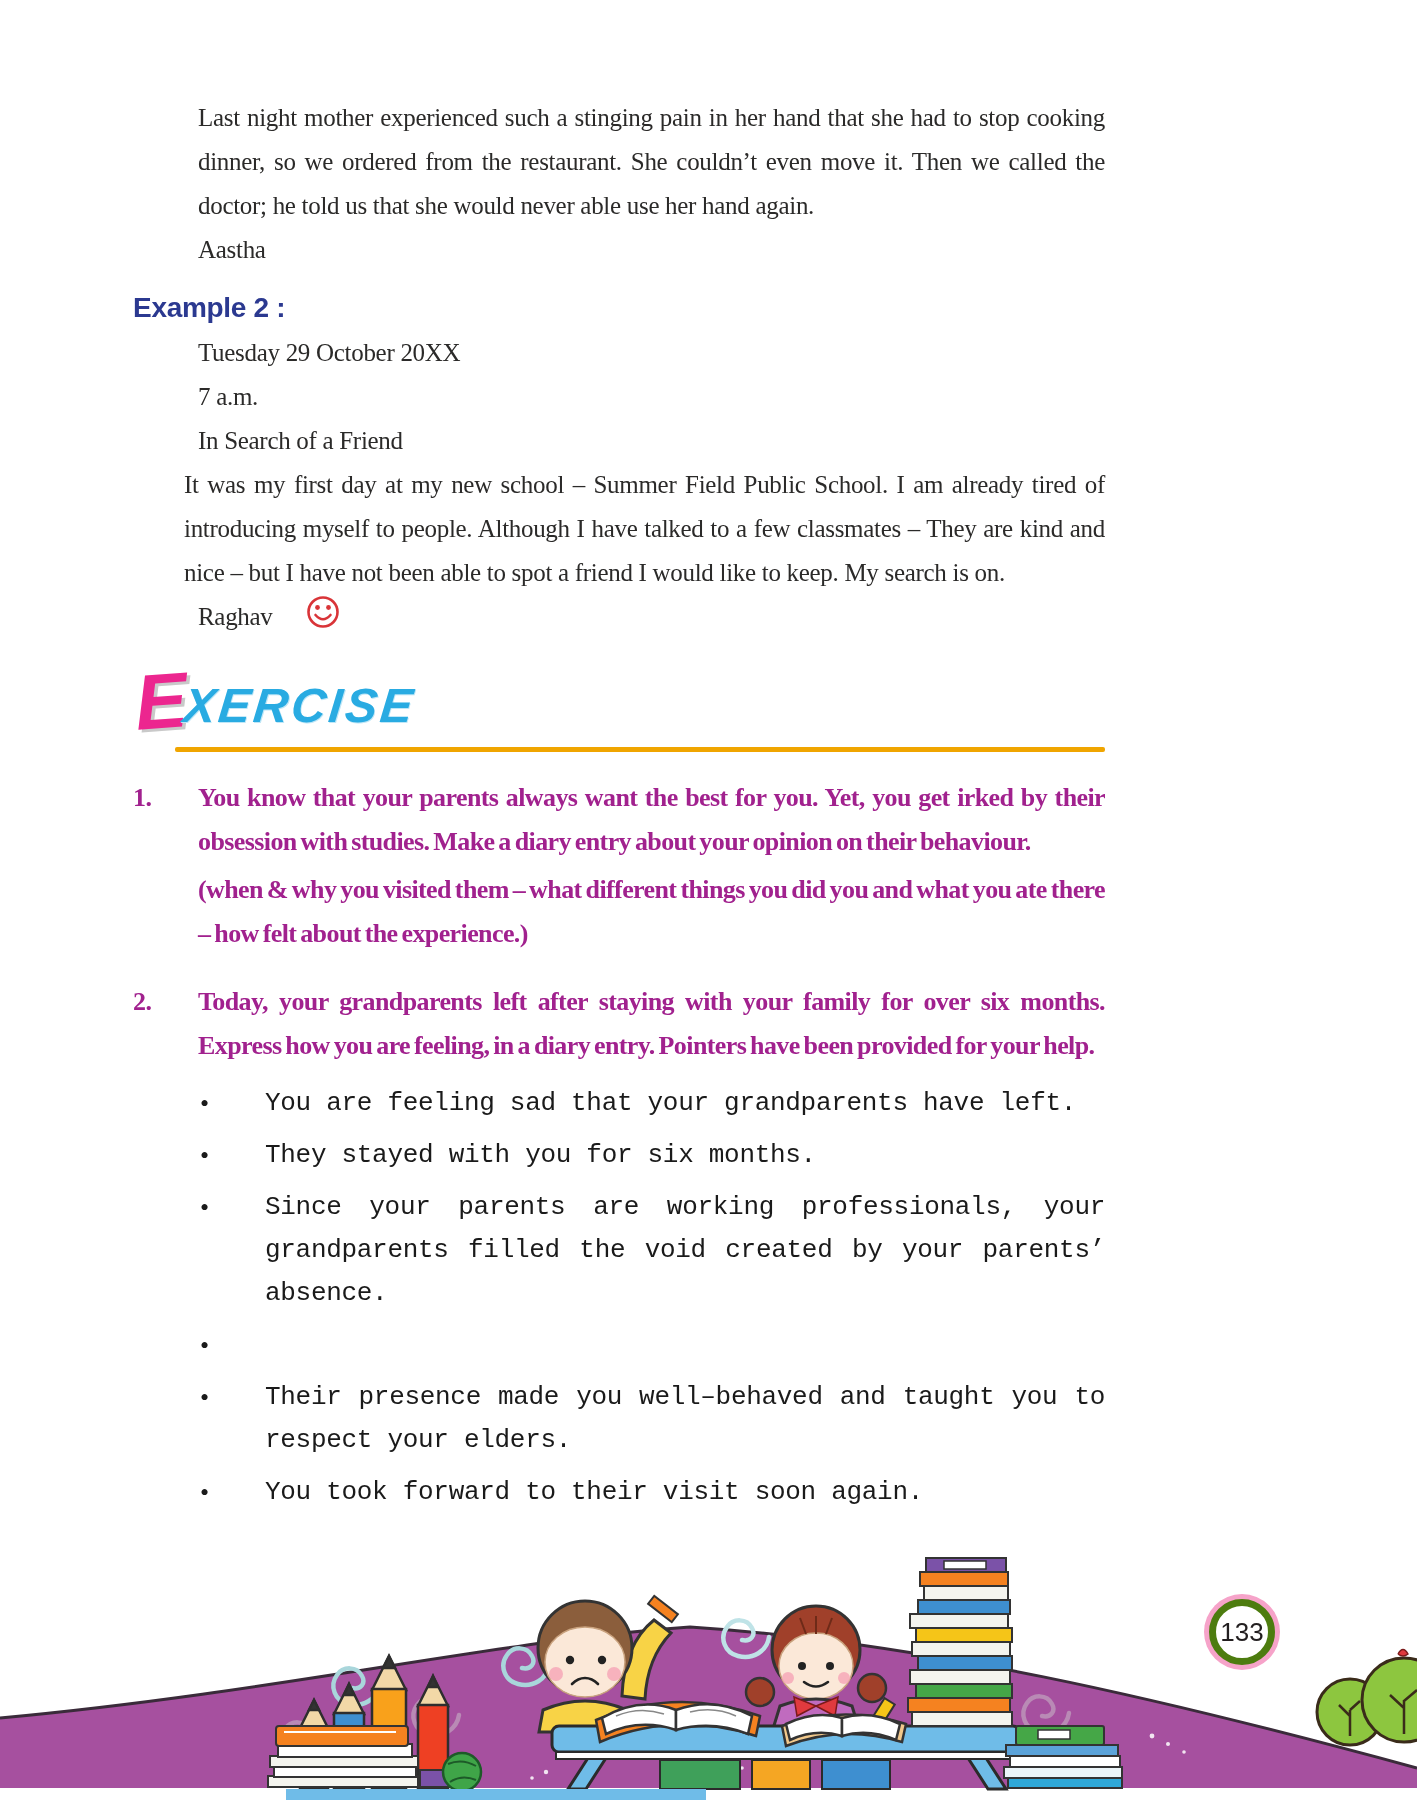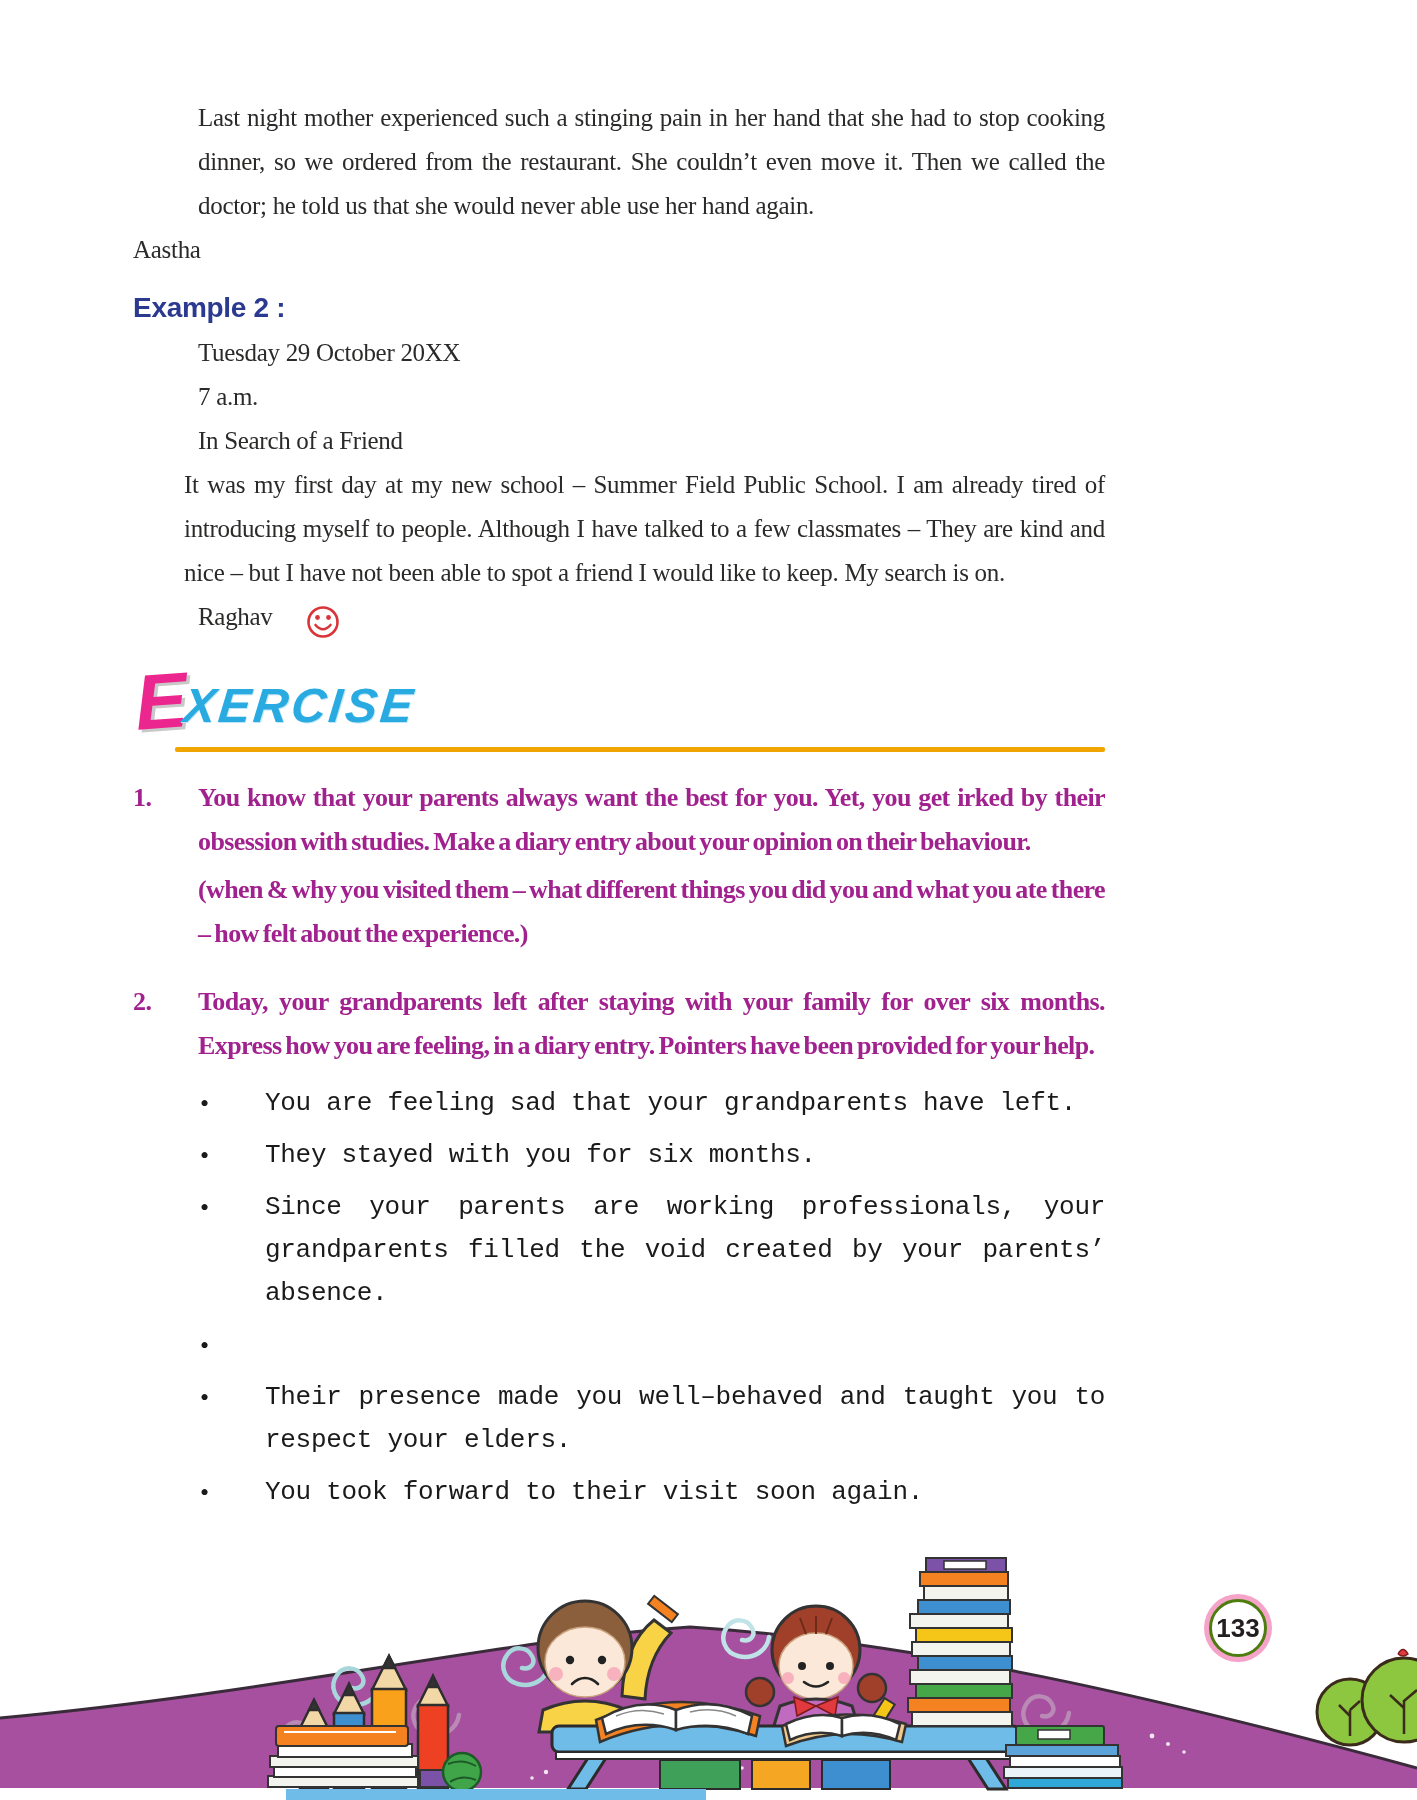--- a/index.html
+++ b/index.html
@@ -14,29 +14,29 @@
   .content{
     position:absolute;left:133px;top:0;width:972px;
   }
   
   .sans{
     font-family:Liberation Serif, serif;
     font-size:25px;line-height:44px;color:#2b2a29;
     letter-spacing:-0.3px;
   }
   .p-intro{margin:96px 0 0 65px;text-align:justify;}
-  .sig{}
+  .sig{margin-left:65px;}
   .h-example{
     margin:13px 0 0 0;
     font-size:28px;line-height:46px;font-weight:bold;
     color:#2b3990;letter-spacing:-0.3px;
   }
   .diary-lines{margin-left:65px;}
   .p-body{margin-left:51px;text-align:justify;}
-  .sig-row{margin-left:65px;display:flex;align-items:flex-end;gap:33px;height:44px;}
+  .sig-row{margin-left:65px;display:flex;align-items:flex-start;gap:33px;height:44px;}
   .smiley{width:34px;height:34px;display:inline-block;}
   
   .ex-logo{margin:22px 0 0 2px;height:86px;white-space:nowrap;}
   .ex-e{
     display:inline-block;
     font-family:"Liberation Sans",sans-serif;
     font-weight:900;font-style:italic;
     font-size:78px;line-height:80px;
     color:#ec268f;
     transform:rotate(-4deg);
@@ -78,25 +78,25 @@
     font-family:Liberation Mono, monospace;
     font-size:26px;line-height:43px;color:#1a1a1a;
     letter-spacing:-0.3px;text-align:justify;
   }
   
   .footer-art{position:absolute;left:0;bottom:0;width:1417px;height:280px;}
   .page-badge{
     position:absolute;left:1209px;top:1599px;
     width:52px;height:52px;border-radius:50%;
     background:#ffffff;
-    border:3px solid #4d7c0f;
+    border:7px solid #4d7c0f;
     box-shadow:0 0 0 5px #f6a3c9;
     display:flex;align-items:center;justify-content:center;
     font-family:"Liberation Sans",sans-serif;
-    font-size:26px;color:#231f20;font-weight:bold;
+    font-size:26px;color:#231f20;
   }
 </style>
 </head>
 <body>
 
 <div class="page">
 
   <div class="content">
 
     <p class="sans p-intro">Last night mother experienced such a stinging pain in her hand that she had to stop cooking dinner, so we ordered from the restaurant. She couldn’t even move it. Then we called the doctor; he told us that she would never able use her hand again.</p>

